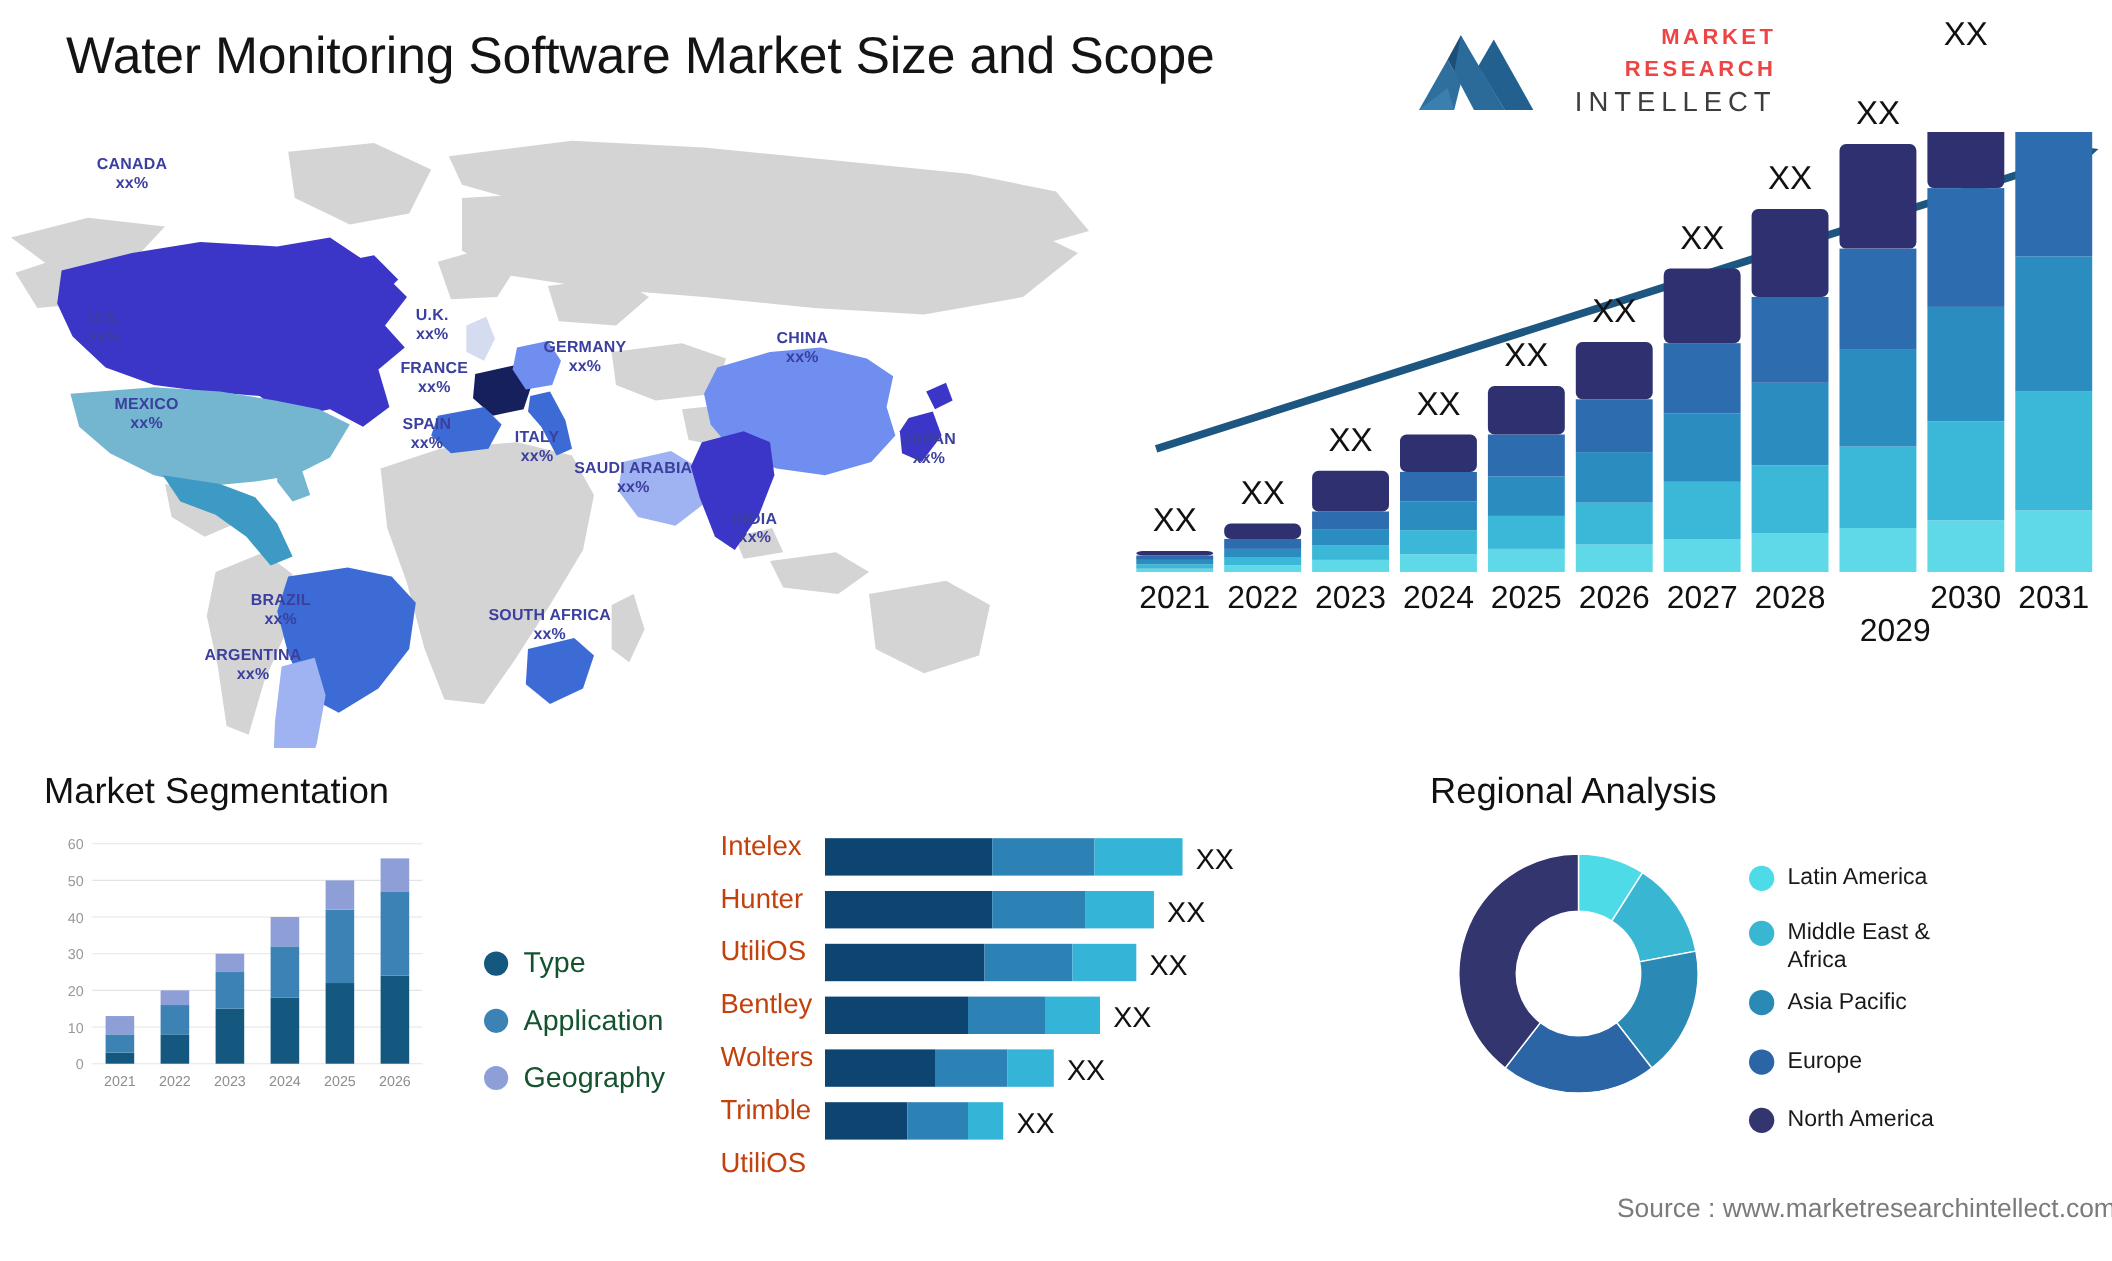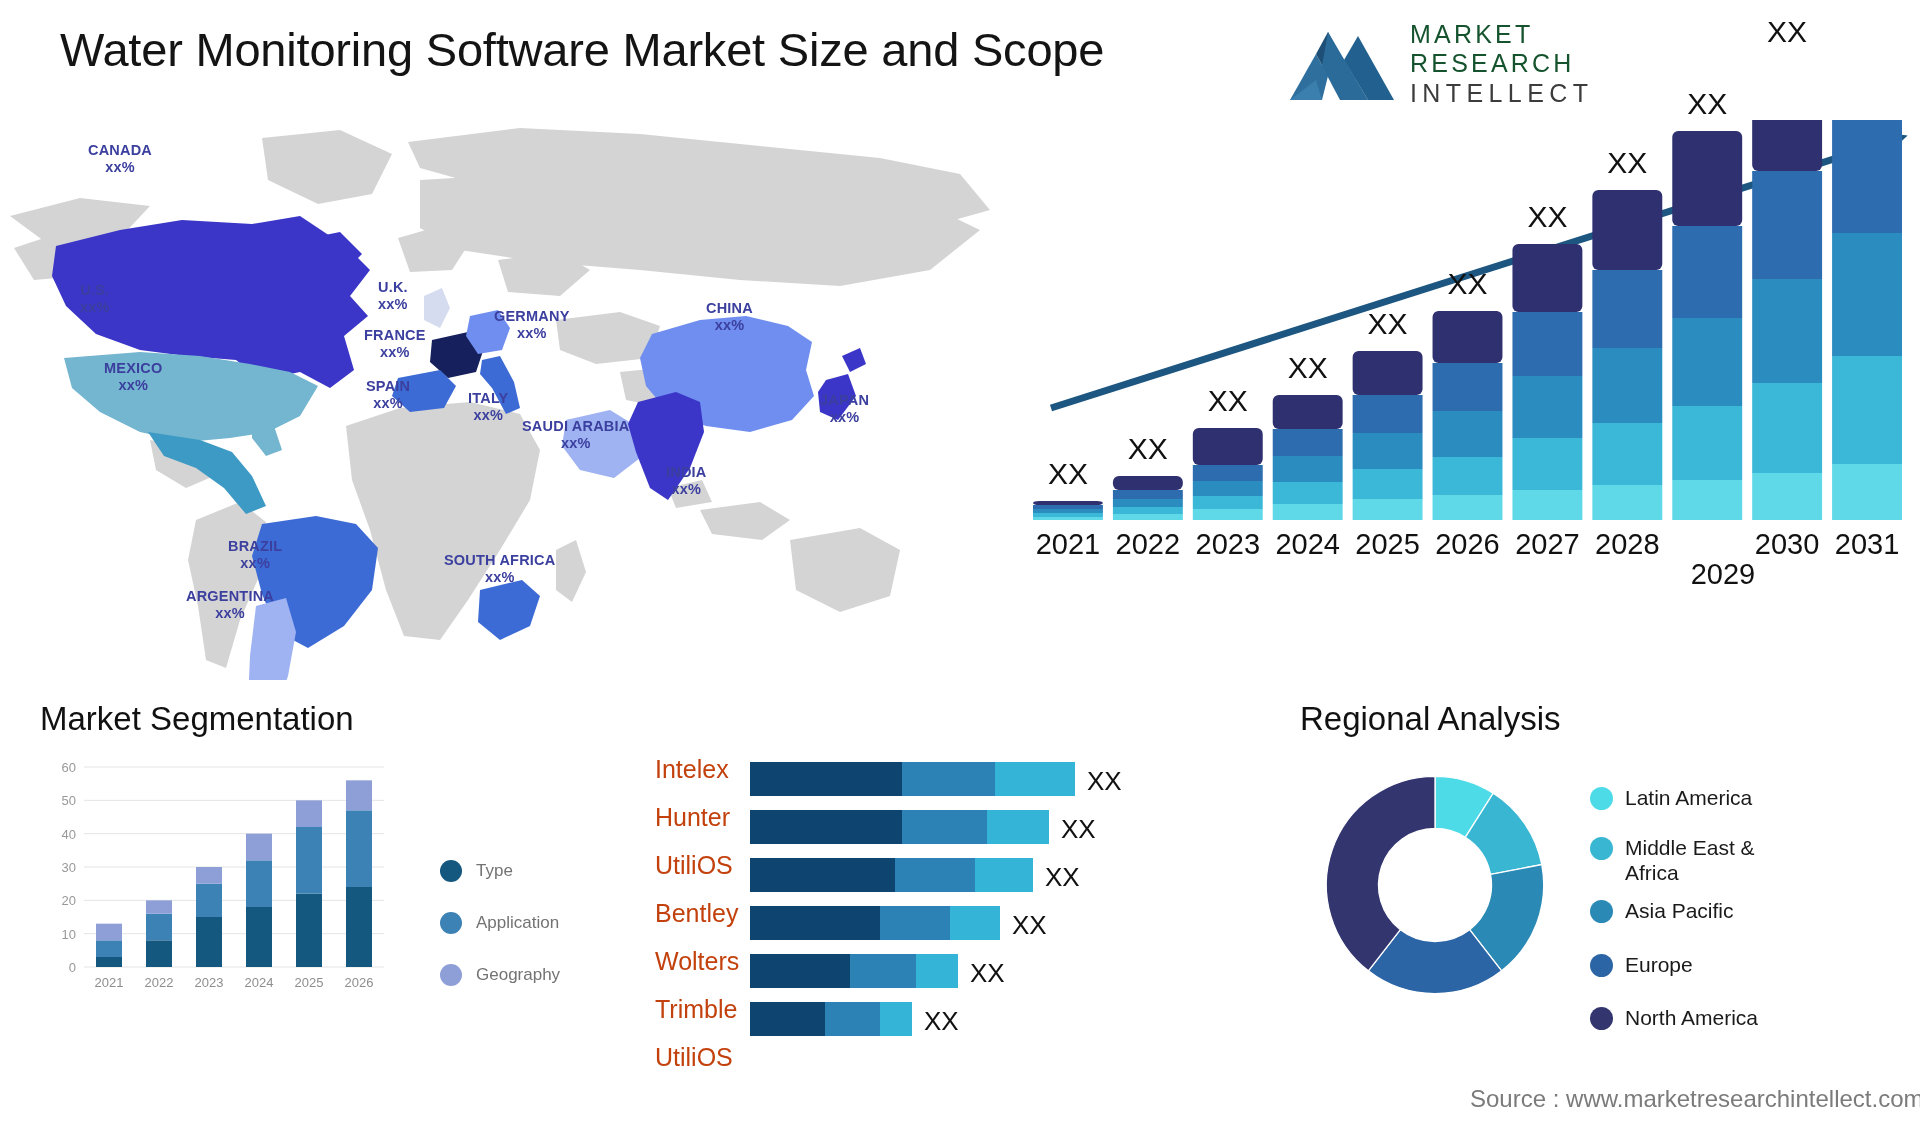--- a/index.html
+++ b/index.html
@@ -1,27 +1,27 @@
 <!DOCTYPE html>
 <html><head>
 <meta charset="utf-8">
 <style>
   html,body{margin:0;padding:0;background:#ffffff;}
   body{width:1920px;height:1146px;position:relative;overflow:hidden;
        font-family:"Liberation Sans","DejaVu Sans",sans-serif;color:#111;}
 
   
-  #header{position:absolute;left:0;top:0;width:1652px;height:125px;}
+  #header{position:absolute;left:0;top:0;width:1652px;height:125px;text-align:right;}
   #page-title{position:absolute;left:60px;top:22px;font-size:47px;font-weight:400;
               letter-spacing:-.2px;color:#141414;white-space:nowrap;}
   #logo{position:absolute;right:40px;top:18px;width:330px;height:92px;}
   #logo-mark{position:absolute;left:0;top:6px;width:120px;height:80px;}
   #logo-text{position:absolute;left:128px;top:2px;width:205px;}
-  .logo-line1,.logo-line2{font-weight:400;color:#14532d;letter-spacing:3.2px;
-      font-size:25px;line-height:29px;}
+  .logo-line1,.logo-line2{font-weight:700;color:#ef4444;letter-spacing:3.2px;
+      font-size:20px;line-height:29px;}
   .logo-line3{font-weight:400;color:#3c3c3c;letter-spacing:5.4px;font-size:25px;line-height:30px;}
 
   
   #map-panel{position:absolute;left:0px;top:120px;width:1010px;height:560px;}
   #map-svg{position:absolute;left:0;top:0;}
   .map-label{position:absolute;color:#3b3f9e;font-weight:700;font-size:14.5px;
              line-height:17px;text-align:center;letter-spacing:.2px;white-space:nowrap;}
 
   
   #growth-panel{position:absolute;left:1015px;top:120px;width:905px;height:560px;}
@@ -30,21 +30,21 @@
   .yr-lbl{position:absolute;font-size:29px;color:#111;text-align:center;}
 
   
   .sec-title{position:absolute;font-size:33px;font-weight:400;color:#111;letter-spacing:0px;}
 
   
   #seg-panel{position:absolute;left:40px;top:700px;width:600px;height:440px;}
   #seg-svg{position:absolute;left:0;top:35px;}
   .seg-leg{position:absolute;display:flex;align-items:center;gap:14px;}
   .seg-dot{width:22px;height:22px;border-radius:50%;display:inline-block;}
-  .seg-leg span.t{font-size:17px;color:#737373;}
+  .seg-leg span.t{font-size:26px;color:#14532d;}
 
   
   #kp-panel{position:absolute;left:640px;top:700px;width:660px;height:440px;}
   .kp-name{position:absolute;font-size:25px;color:#c2410c;left:15px;}
   #kp-svg{position:absolute;left:0;top:0;}
   .kp-xx{position:absolute;font-size:26px;color:#111;}
 
   
   #reg-panel{position:absolute;left:1300px;top:700px;width:620px;height:446px;}
   #donut{position:absolute;left:10px;top:60px;}

